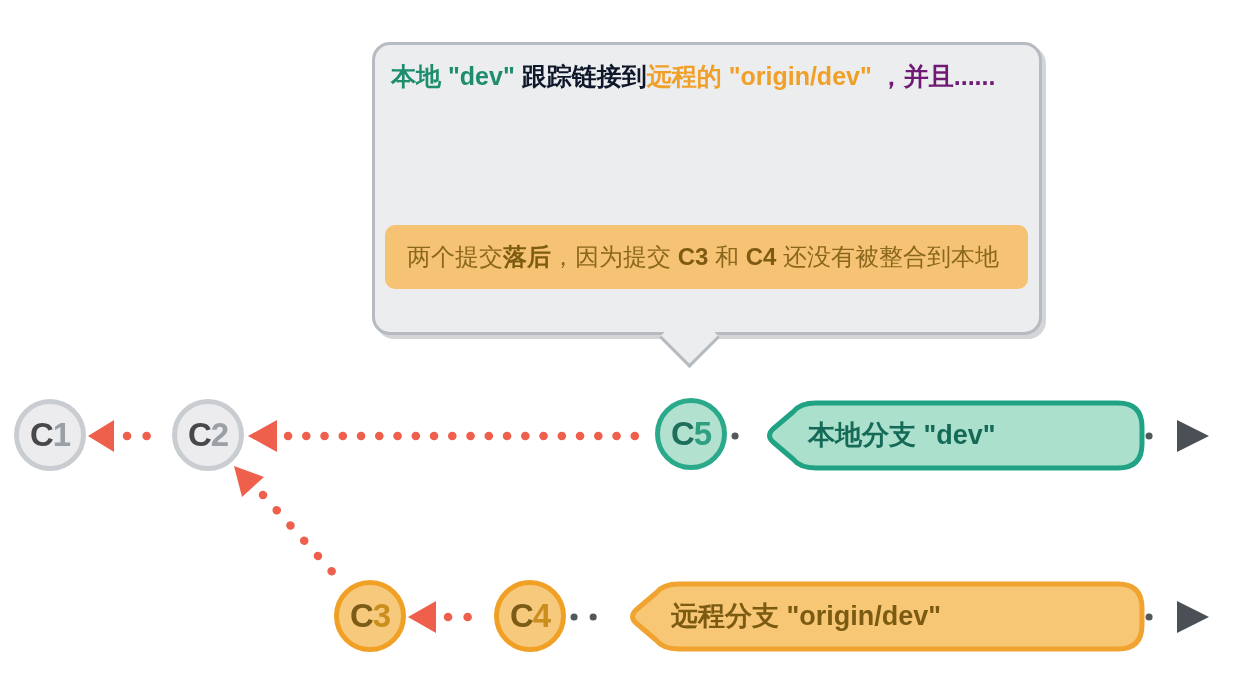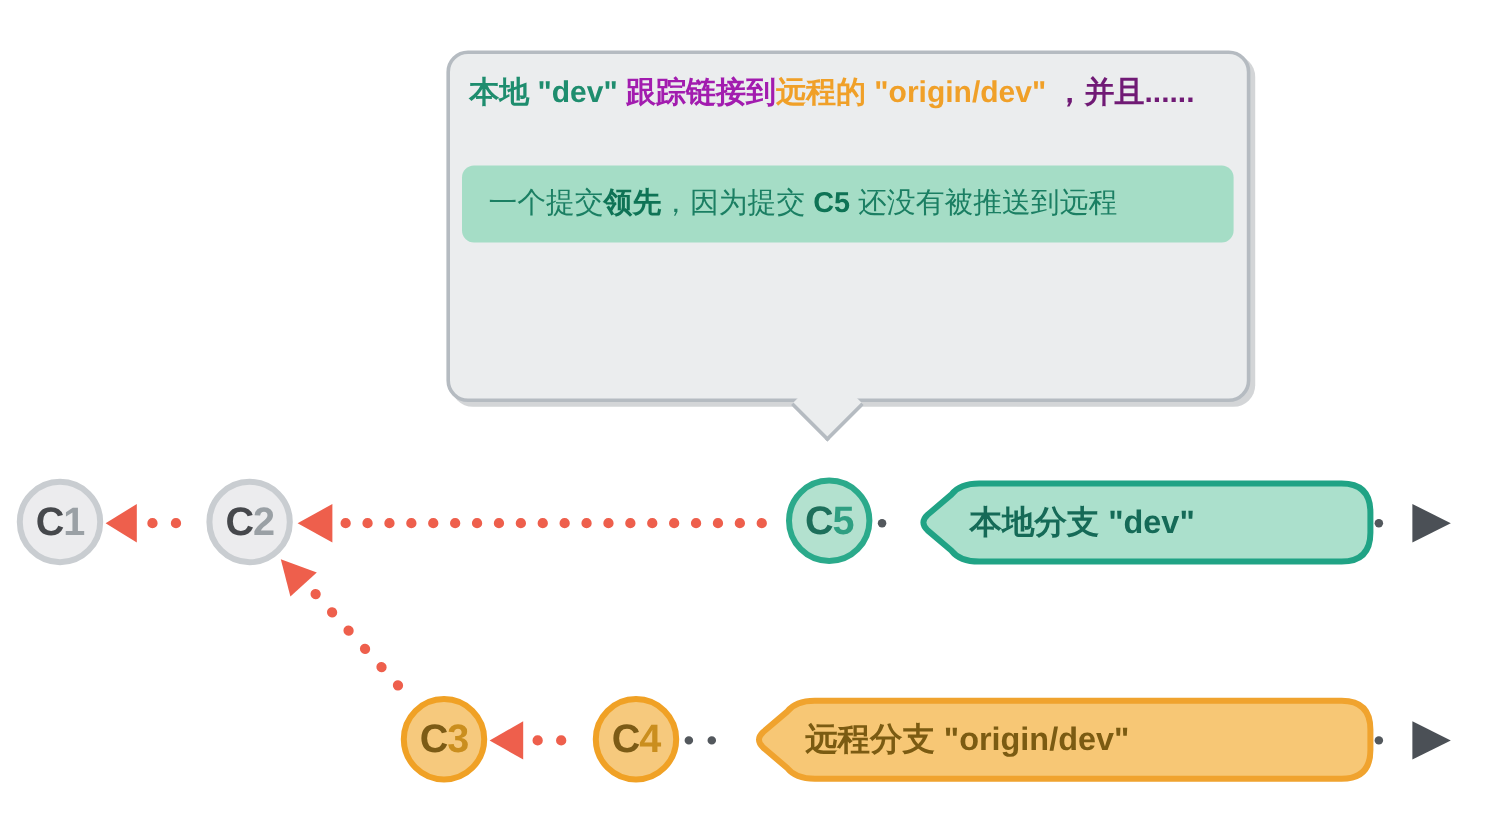--- a/index.html
+++ b/index.html
@@ -18,21 +18,21 @@
   .bubble-tail{
     position:absolute;left:668px;top:316px;width:40px;height:40px;
     background:#ebedee;transform:rotate(45deg);
     border-right:3px solid #b5bbc1;border-bottom:3px solid #b5bbc1;
   }
   .intro{
     position:absolute;left:391px;top:60px;font-size:25px;font-weight:bold;
     white-space:nowrap;color:#454b51;
   }
   .intro .t-local{color:#1e8d6e;}
-  .intro .t-mid{color:#a21caf;}
+  .intro .t-mid{color:#0f172a;}
   .intro .t-remote{color:#f0a028;}
   .intro .t-tail{color:#701a75;}
 
   .note{
     position:absolute;left:385px;width:643px;height:64px;line-height:64px;
     border-radius:10px;font-size:24px;padding-left:22px;box-sizing:border-box;
     white-space:nowrap;
   }
   .note b{font-weight:bold;}
   .note-ahead{top:138px;background:#a5ddc6;color:#1b7f63;}
@@ -96,22 +96,22 @@
     <path d="M 679 584 L 1118 584 Q 1142 584 1142 608 L 1142 625 Q 1142 649 1118 649
              L 679 649 Q 663 649 656 640 L 636 623 Q 629 616.5 636 610 L 656 593
              Q 663 584 679 584 Z" fill="#f7c775" stroke="#f0a32e" stroke-width="5" stroke-linejoin="round"></path>
   </svg>
 
   <div class="bubble"></div>
   <div class="bubble-tail"></div>
 
   <div class="intro"><span class="t-local">本地 "dev"</span><span class="t-mid"> 跟踪链接到</span><span class="t-remote">远程的 "origin/dev"</span><span class="t-tail"> ，并且......</span></div>
 
-  <div class="note note-ahead"><span>一个提交</span><b>领先</b><span>，因为提交 </span><b>C5</b><span> 还没有被推送到远程</span></div>
 
+  <div class="note note-behind"><span>两个提交</span><b>落后</b><span>，因为提交 </span><b>C3</b><span> 和 </span><b>C4</b><span> 还没有被整合到本地</span></div>
 
   <div id="c1" class="commit gray">
       <span class="cl">C</span>
       <span class="cn">1</span>
     </div>
   <div id="c2" class="commit gray">
       <span class="cl">C</span>
       <span class="cn">2</span>
     </div>
   <div id="c3" class="commit orange">

